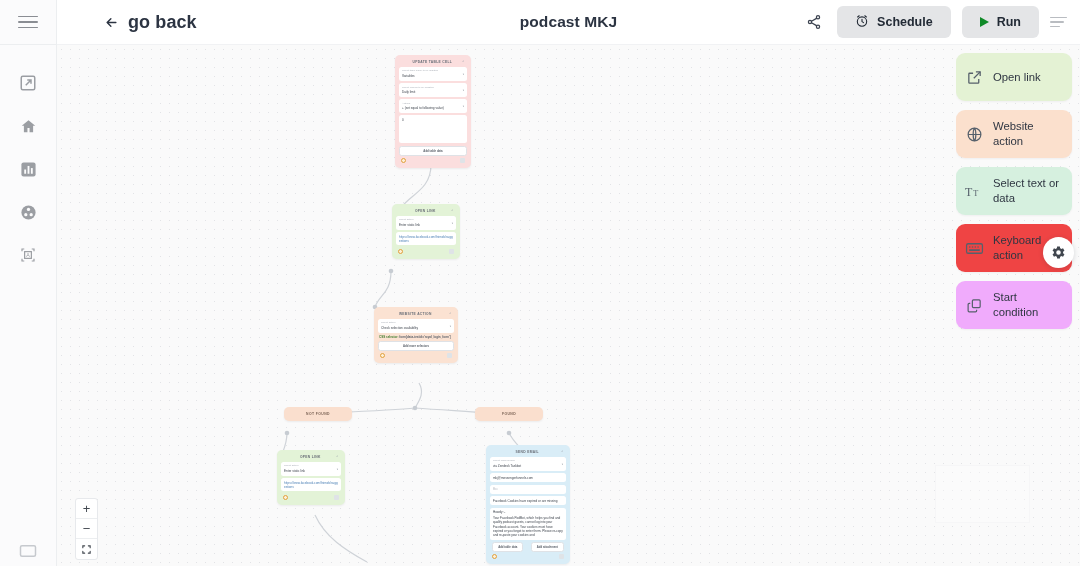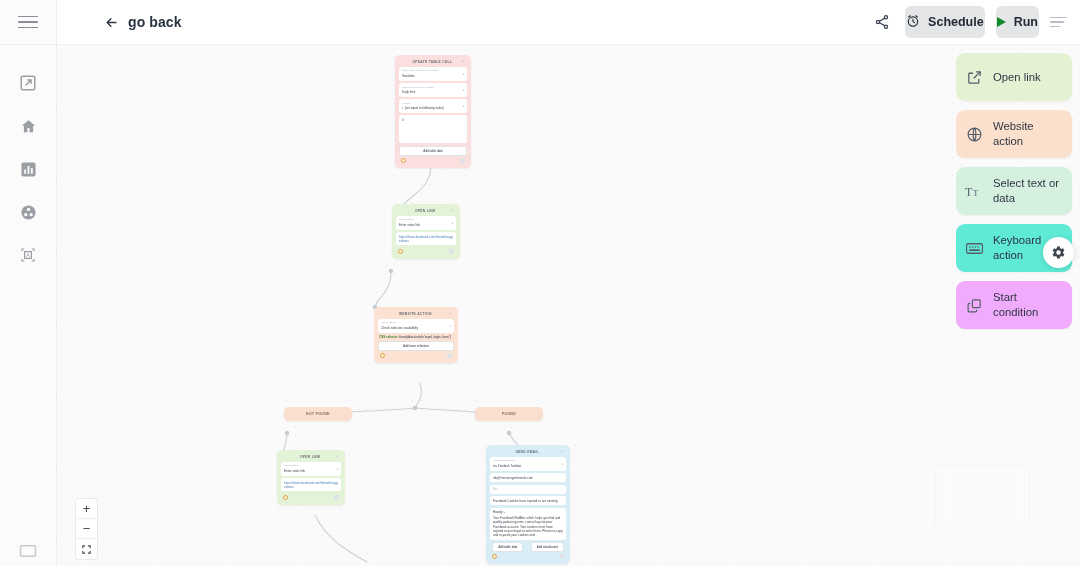--- a/index.html
+++ b/index.html
@@ -34,33 +34,33 @@
   .main { flex: 1; position: relative; height: 566px; }
 
   
   .header {
     position: absolute; top: 0; left: 0; right: 0; height: 45px;
     background: #ffffff; display: flex; align-items: center;
     z-index: 6; border-bottom: 1px solid #f1f2f4;
   }
   .back { display: flex; align-items: center; gap: 9px; margin-left: 47px; cursor: pointer; }
   .back-arrow { color: #2c3442; display: flex; }
-  .back-label { font-size: 14px; color: #2c3442; font-weight: 600; letter-spacing: .1px; }
+  .back-label { font-size: 18px; color: #2c3442; font-weight: 600; letter-spacing: .1px; }
   .title {
     position: absolute; left: 0; right: 0; text-align: center;
     font-size: 15.5px; font-weight: 700; color: #2c3442; letter-spacing: .1px;
     pointer-events: none;
   }
   .header-right { margin-left: auto; display: flex; align-items: center;
     gap: 11px; padding-right: 13px; z-index: 2; }
   .icon-btn { width: 24px; height: 24px; display: flex; align-items: center;
     justify-content: center; color: #3c4350; cursor: pointer; }
   .hbtn {
     display: flex; align-items: center; gap: 8px; height: 32px;
-    padding: 0 1px; border-radius: 6px; background: #e4e5e7;
+    padding: 0 18px; border-radius: 6px; background: #e4e5e7;
     font-size: 12.5px; font-weight: 700; color: #222a35; cursor: pointer;
     white-space: nowrap;
   }
   .hbtn .play { width: 0; height: 0; border-left: 9px solid #108a28;
     border-top: 5.5px solid transparent; border-bottom: 5.5px solid transparent; }
   .lines-ic { display: flex; flex-direction: column; gap: 3px; width: 17px; cursor: pointer; }
   .lines-ic i { height: 1.6px; background: #b9bcc1; border-radius: 2px; display: block; }
   .lines-ic i:nth-child(2) { width: 80%; }
   .lines-ic i:nth-child(3) { width: 60%; }
 
@@ -212,20 +212,21 @@
     <div class="header">
       <div class="back">
         <span class="back-arrow">
           <svg width="15" height="15" viewBox="0 0 24 24" fill="none" stroke="currentColor" stroke-width="2.2" stroke-linecap="round" stroke-linejoin="round">
             <path d="M19 12H5M11 6l-6 6 6 6"></path>
           </svg>
         </span>
         <span class="back-label">go back</span>
       </div>
 
+      <div class="title">podcast MKJ</div>
 
       <div class="header-right">
         <div class="icon-btn">
           <svg width="16" height="16" viewBox="0 0 24 24" fill="none" stroke="currentColor" stroke-width="1.9" stroke-linecap="round" stroke-linejoin="round">
             <circle cx="18" cy="5" r="2.4"></circle>
               <circle cx="6" cy="12" r="2.4"></circle>
               <circle cx="18" cy="19" r="2.4"></circle>
             <path d="M8.2 10.8 15.8 6.5M8.2 13.2l7.6 4.3"></path>
           </svg>
         </div>
@@ -465,21 +466,21 @@
       <div class="acard" style="background:#d6f0df">
         <span class="ai">
           <svg width="18" height="18" viewBox="0 0 24 24" fill="currentColor">
             <text x="0" y="18" font-size="16" font-family="Liberation Serif, serif">T</text>
             <text x="11" y="18" font-size="11" font-family="Liberation Serif, serif">T</text>
           </svg>
         </span>
         <span class="al">Select text or data</span>
       </div>
 
-      <div class="acard" style="background:#5eead4">
+      <div class="acard" style="background:#ef4444">
         <span class="ai">
           <svg width="19" height="19" viewBox="0 0 24 24" fill="none" stroke="currentColor" stroke-width="1.6">
             <rect x="2" y="6" width="20" height="12" rx="2"></rect>
             <path d="M6 10h.01M9.5 10h.01M13 10h.01M16.5 10h.01M6 14h12" stroke-linecap="round" stroke-width="2"></path>
           </svg>
         </span>
         <span class="al">Keyboard action</span>
       </div>
 
 

